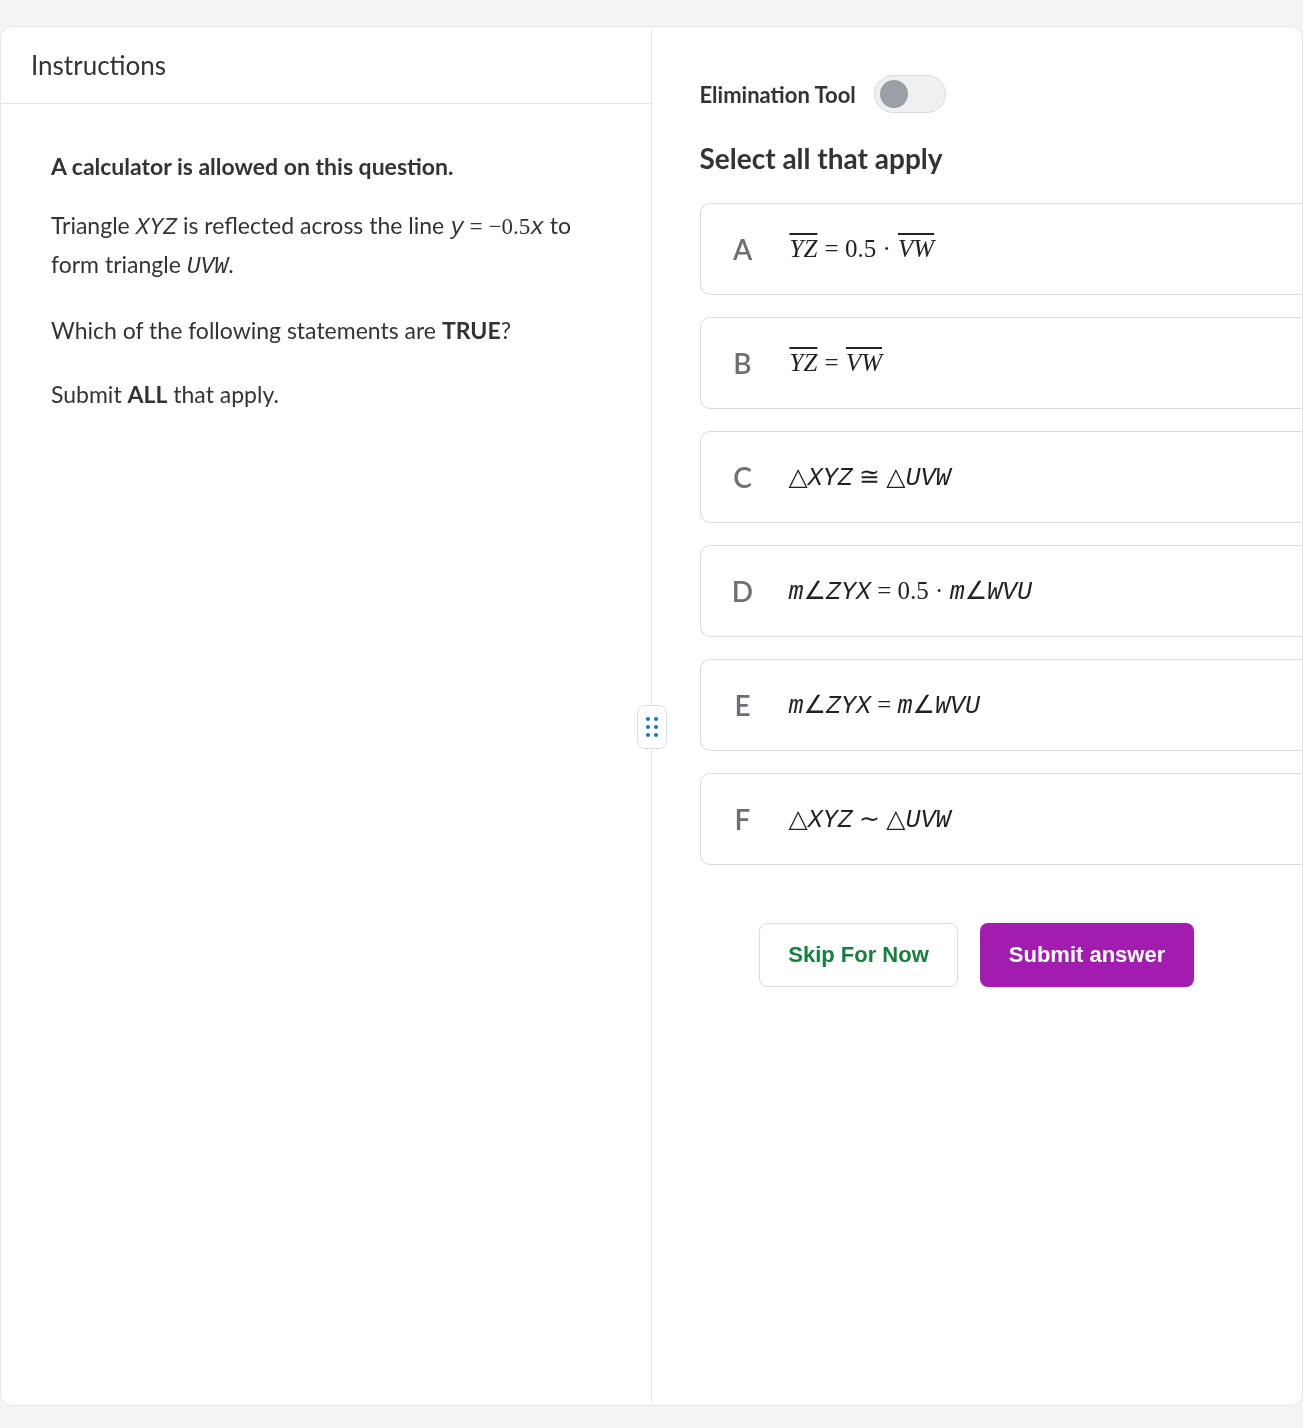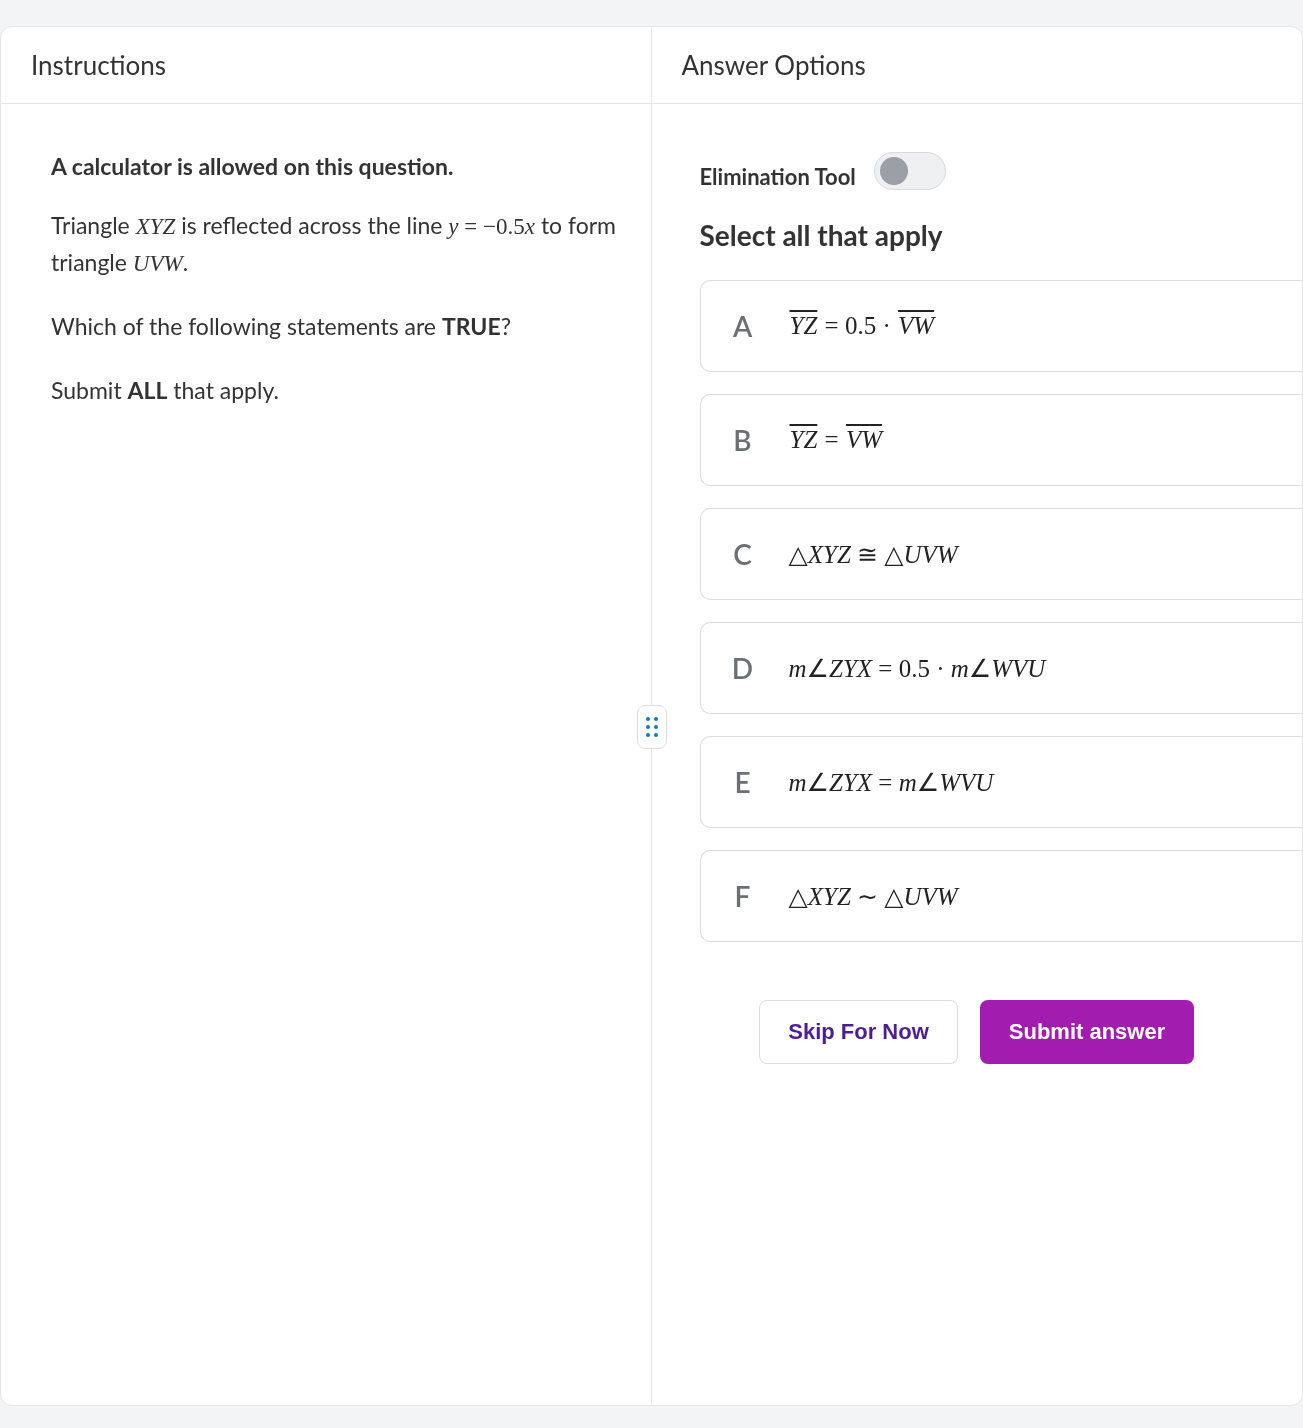--- a/index.html
+++ b/index.html
@@ -45,28 +45,28 @@
     font-weight: 700;
     font-size: 23px;
     margin-bottom: 28px;
   }
   .instr-p {
     font-size: 23px;
     line-height: 1.55;
     margin-bottom: 28px;
     color: #333;
   }
-  .mi { font-family: Liberation Serif, serif; font-style: italic; }
+  .mi { font-family: Liberation Mono, monospace; font-style: italic; }
   .mn { font-family: "Georgia", "Times New Roman", serif; font-style: normal; }
   .bold { font-weight: 700; }
 
   
   .elim-row {
     display: flex;
-    align-items: flex-end;
+    align-items: center;
     gap: 18px;
     margin-bottom: 28px;
   }
   .elim-label { font-weight: 700; font-size: 22px; }
   .toggle {
     width: 72px; height: 38px;
     background: #eef0f2;
     border: 1px solid #d8dbde;
     border-radius: 20px;
     position: relative;
@@ -128,21 +128,21 @@
   .btn {
     font-size: 22px;
     font-weight: 600;
     padding: 18px 28px;
     border-radius: 8px;
     cursor: pointer;
     border: 1px solid transparent;
   }
   .btn-skip {
     background: #fff;
-    color: #4c1d95;
+    color: #15803d;
     border: 1px solid #d9dde0;
   }
   .btn-submit {
     background: #a21caf;
     color: #fff;
   }
 
   .drag-handle {
     position: absolute;
     left: 50%;
@@ -186,21 +186,20 @@
           <span>Which of the following statements are </span><span class="bold">TRUE</span><span>?</span>
         </p>
 
         <p class="instr-p">
           <span>Submit </span><span class="bold">ALL</span><span> that apply.</span>
         </p>
       </div>
     </div>
 
     <div class="col col-right">
-      <div class="col-header">Answer Options</div>
       <div class="col-body">
 
         <div class="elim-row">
           <span class="elim-label">Elimination Tool</span>
           <div class="toggle">
             <div class="toggle-knob"></div>
           </div>
         </div>
 
         <div class="select-instr">Select all that apply</div>

